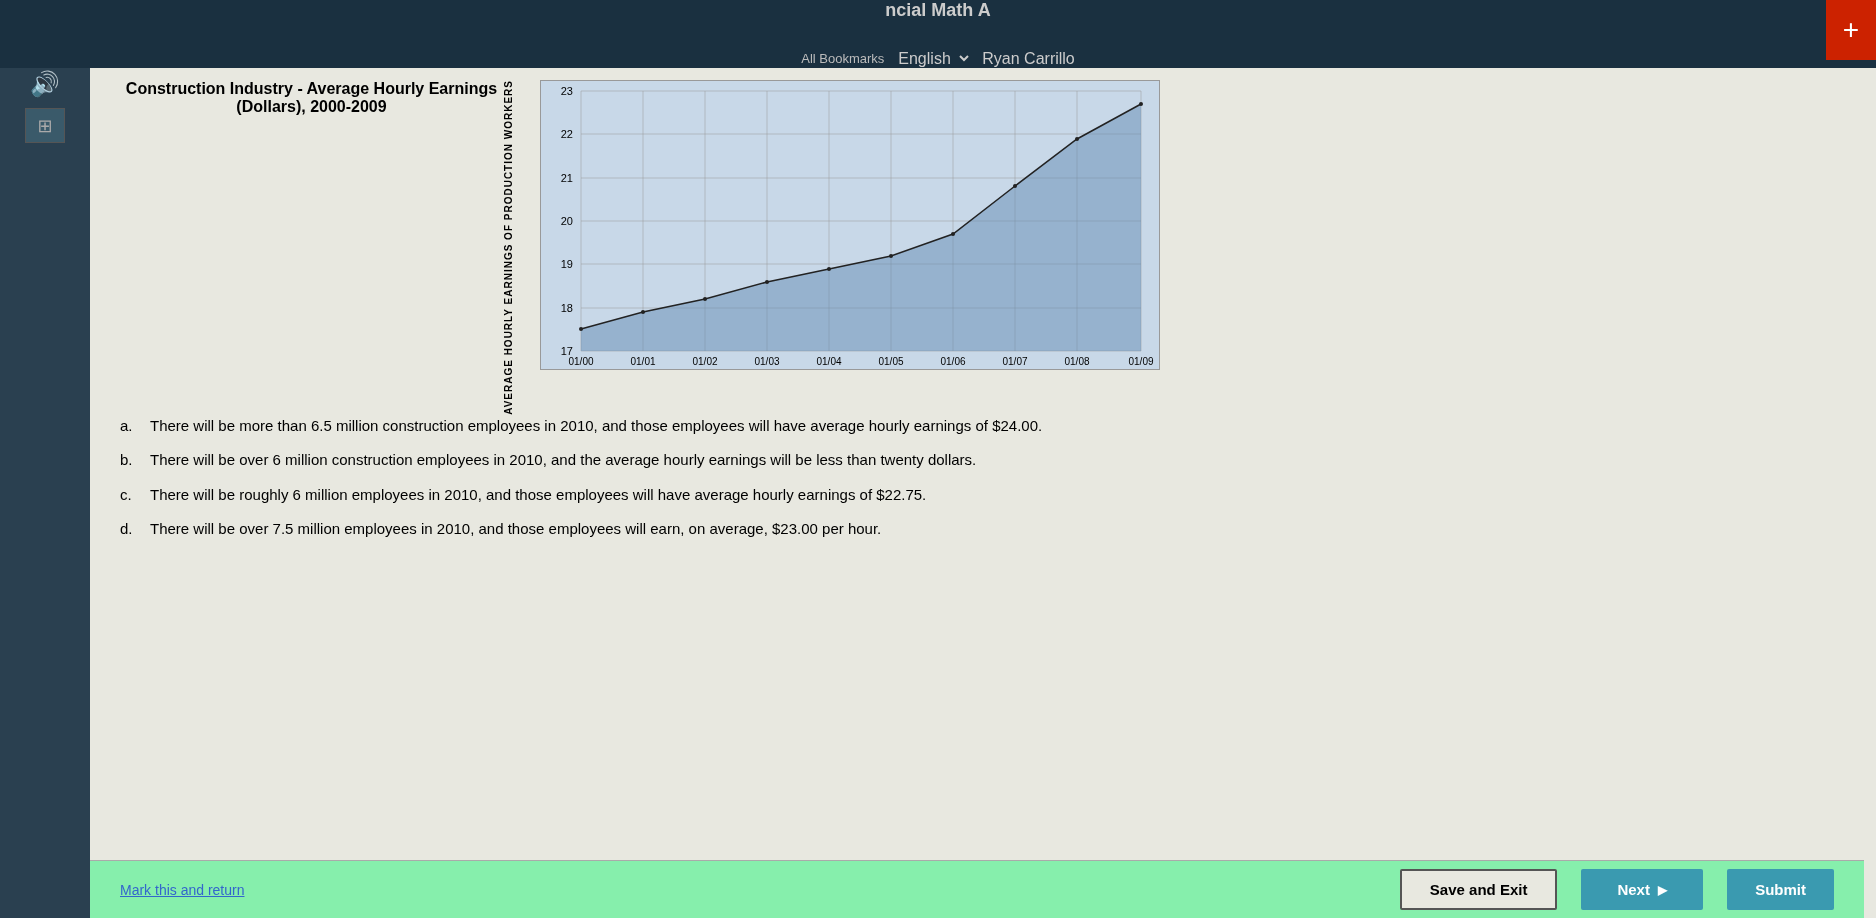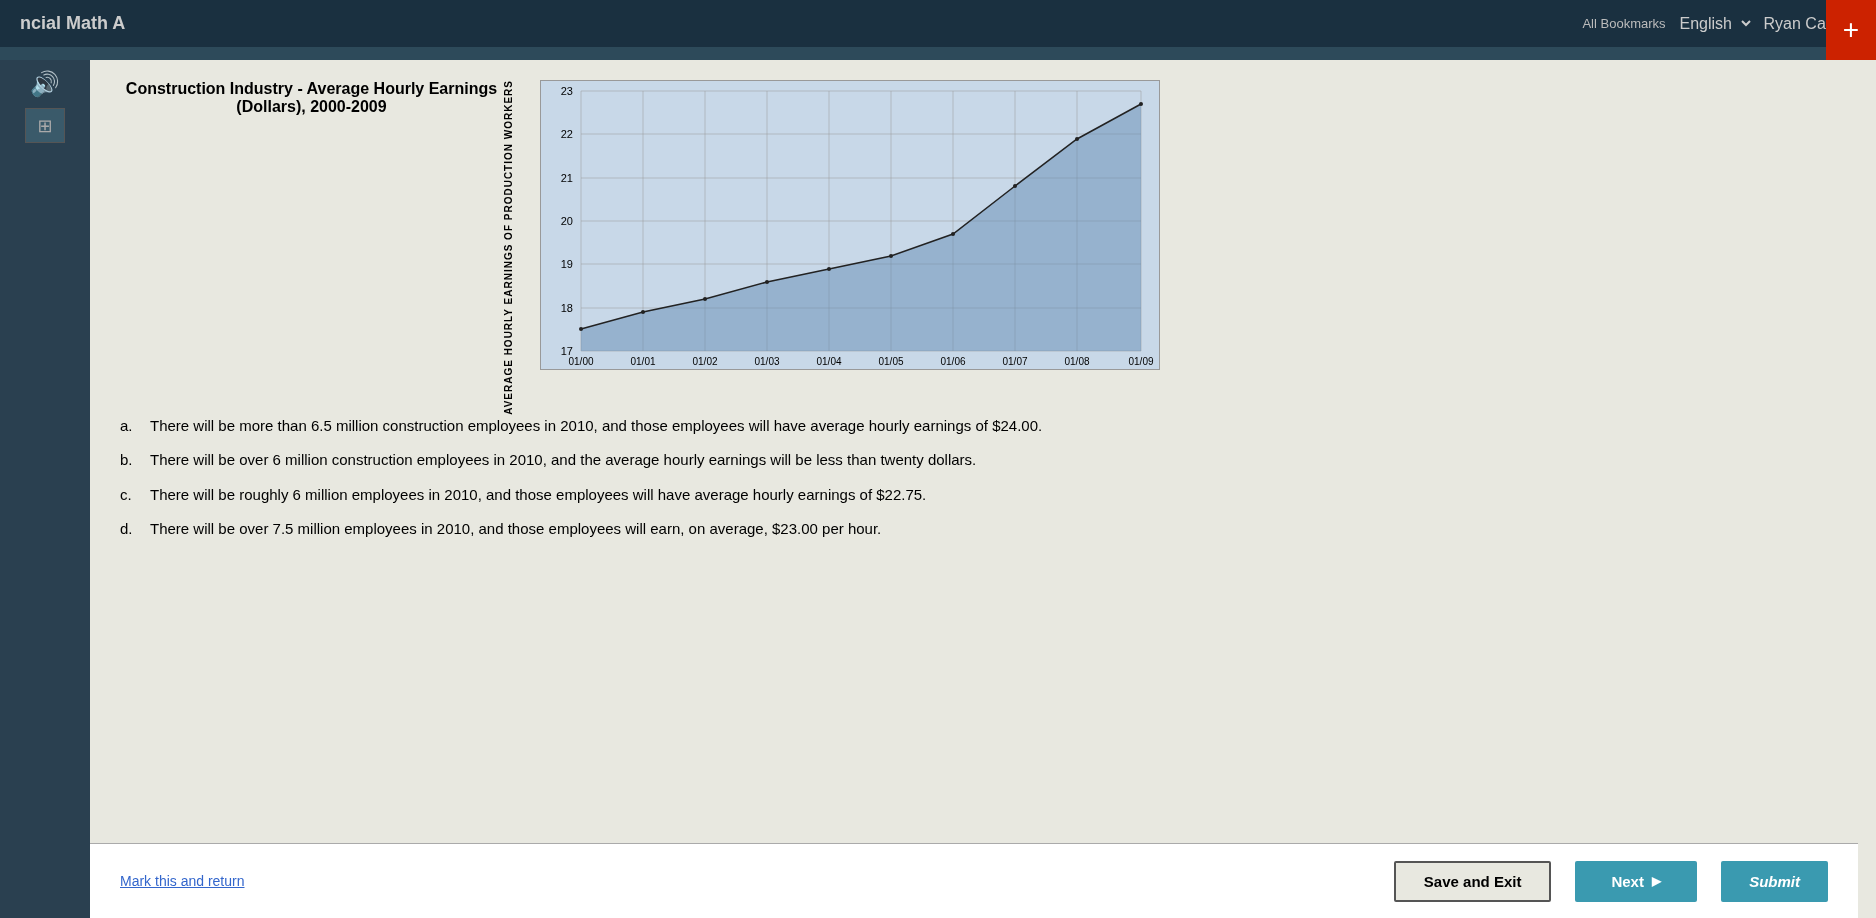--- a/index.html
+++ b/index.html
@@ -11,27 +11,28 @@
       overflow: hidden;
       position: relative;
     }
 
     
     .top-bar {
       position: absolute;
       top: 0;
       left: 0;
       right: 0;
-      height: 47px;
+      height: 68px;
       background: #1a3040;
       display: flex;
       align-items: center;
       justify-content: space-between;
       padding: 0 20px;
       z-index: 10;
+      flex-direction: column;
     }
     .top-bar-left {
       color: #ccc;
       font-size: 18px;
       font-weight: bold;
     }
     .top-bar-right {
       display: flex;
       align-items: center;
       gap: 10px;
@@ -171,23 +172,23 @@
     }
     .answer-text {
       flex: 1;
     }
 
     
     .bottom-bar {
       position: absolute;
       bottom: 0;
       left: 90px;
-      right: 18px;
-      height: 75px;
-      background: #ffffff;
+      right: 12px;
+      height: 58px;
+      background: #86efac;
       border-top: 1px solid #aaa;
       display: flex;
       align-items: center;
       justify-content: space-between;
       padding: 0 30px;
     }
     .mark-return-link {
       color: #3366cc;
       text-decoration: underline;
       font-size: 14px;
@@ -226,21 +227,20 @@
     }
     .btn-submit {
       background: #3a9ab0;
       border: none;
       color: #fff;
       padding: 10px 28px;
       font-size: 15px;
       font-weight: bold;
       cursor: pointer;
       border-radius: 2px;
-      font-style: italic;
     }
 
     
     .plus-btn {
       position: absolute;
       top: 0;
       right: 0;
       width: 50px;
       height: 60px;
       background: #cc2200;

